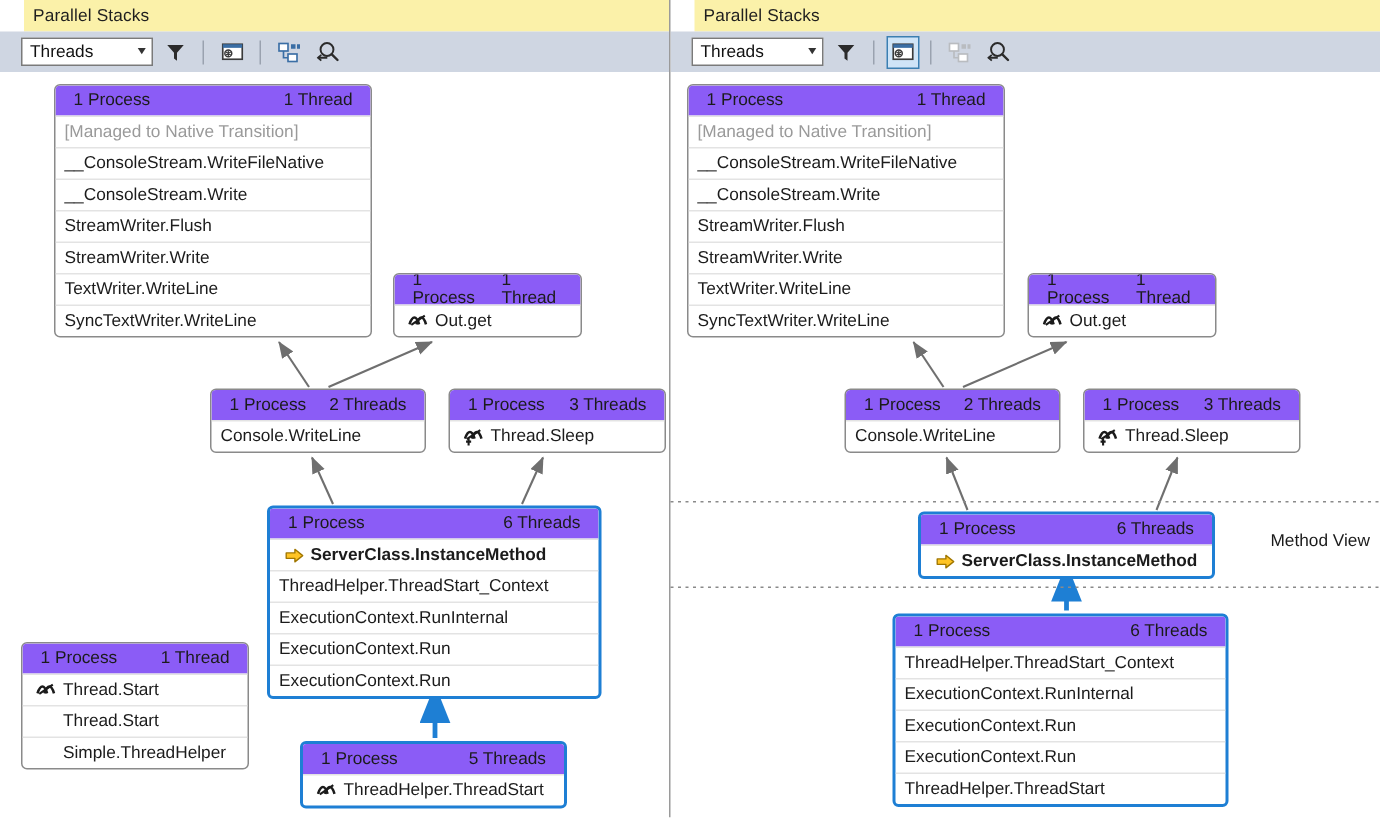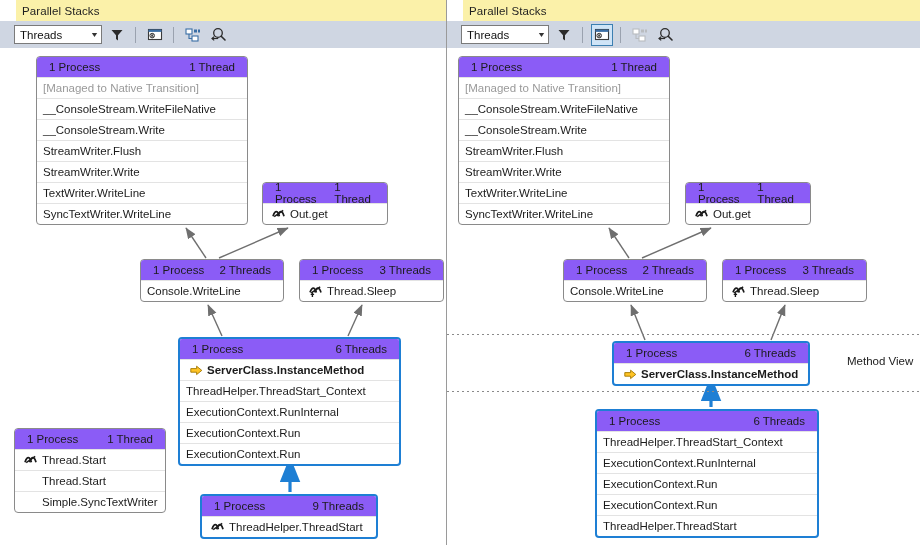--- a/index.html
+++ b/index.html
@@ -319,27 +319,27 @@
             </svg>
           </span>
           <span>Thread.Start</span>
         </div>
         <div class="row left">
           <span class="row-icon"></span>
           <span>Thread.Start</span>
         </div>
         <div class="row left">
           <span class="row-icon"></span>
-          <span>Simple.SyncTextWriter</span>
+          <span>Simple.ThreadHelper</span>
         </div>
       </div>
       <div class="stack-box selected" style="left: 200px; top: 494px; width: 178px;">
         <div class="box-header">
           <span>1 Process</span>
-          <span>9 Threads</span>
+          <span>5 Threads</span>
         </div>
         <div class="row left">
           <span class="row-icon">
             <svg width="14" height="12" viewBox="0 0 14 12">
               <path d="M1 8.2 C3 2.2, 5.6 2.2, 7.4 8.2" fill="none" stroke="#1b1b1b" stroke-width="1.7"></path>
               <path d="M5.6 8.2 C7.6 2.2, 10.2 2.2, 12 8.2" fill="none" stroke="#1b1b1b" stroke-width="1.7"></path>
               <path d="M2.2 8.6 L11.2 2.4" stroke="#1b1b1b" stroke-width="1.4"></path>
             </svg>
           </span>
           <span>ThreadHelper.ThreadStart</span>

